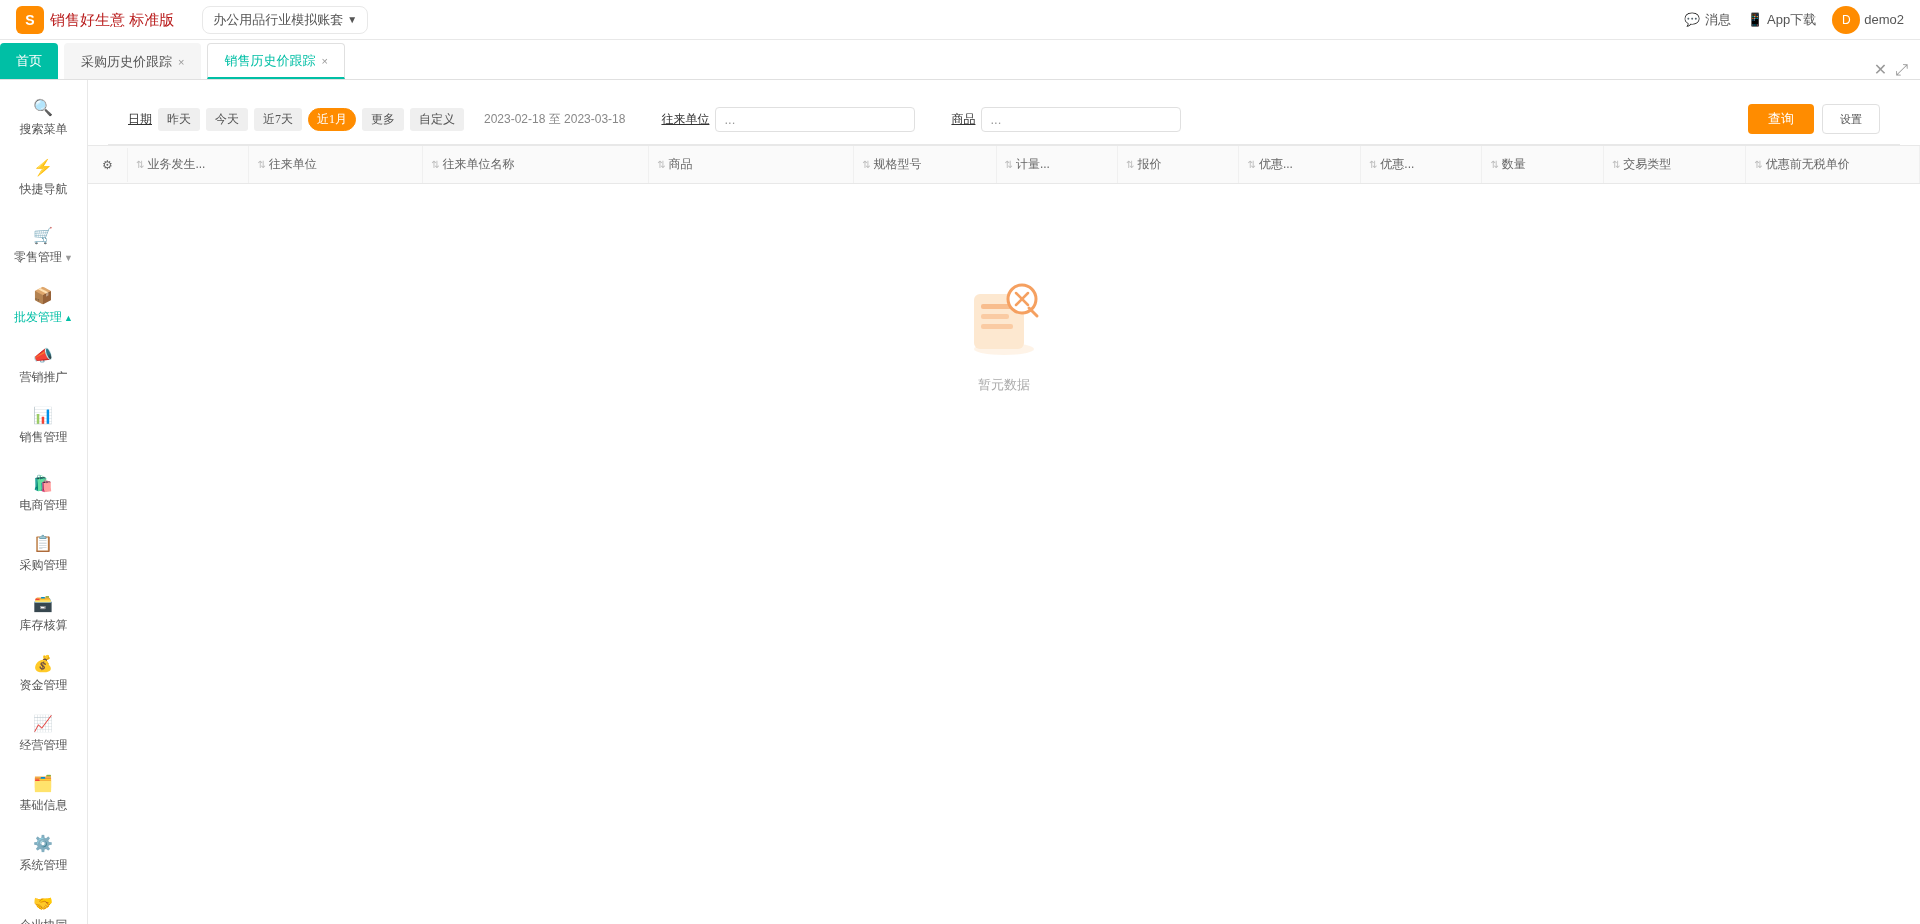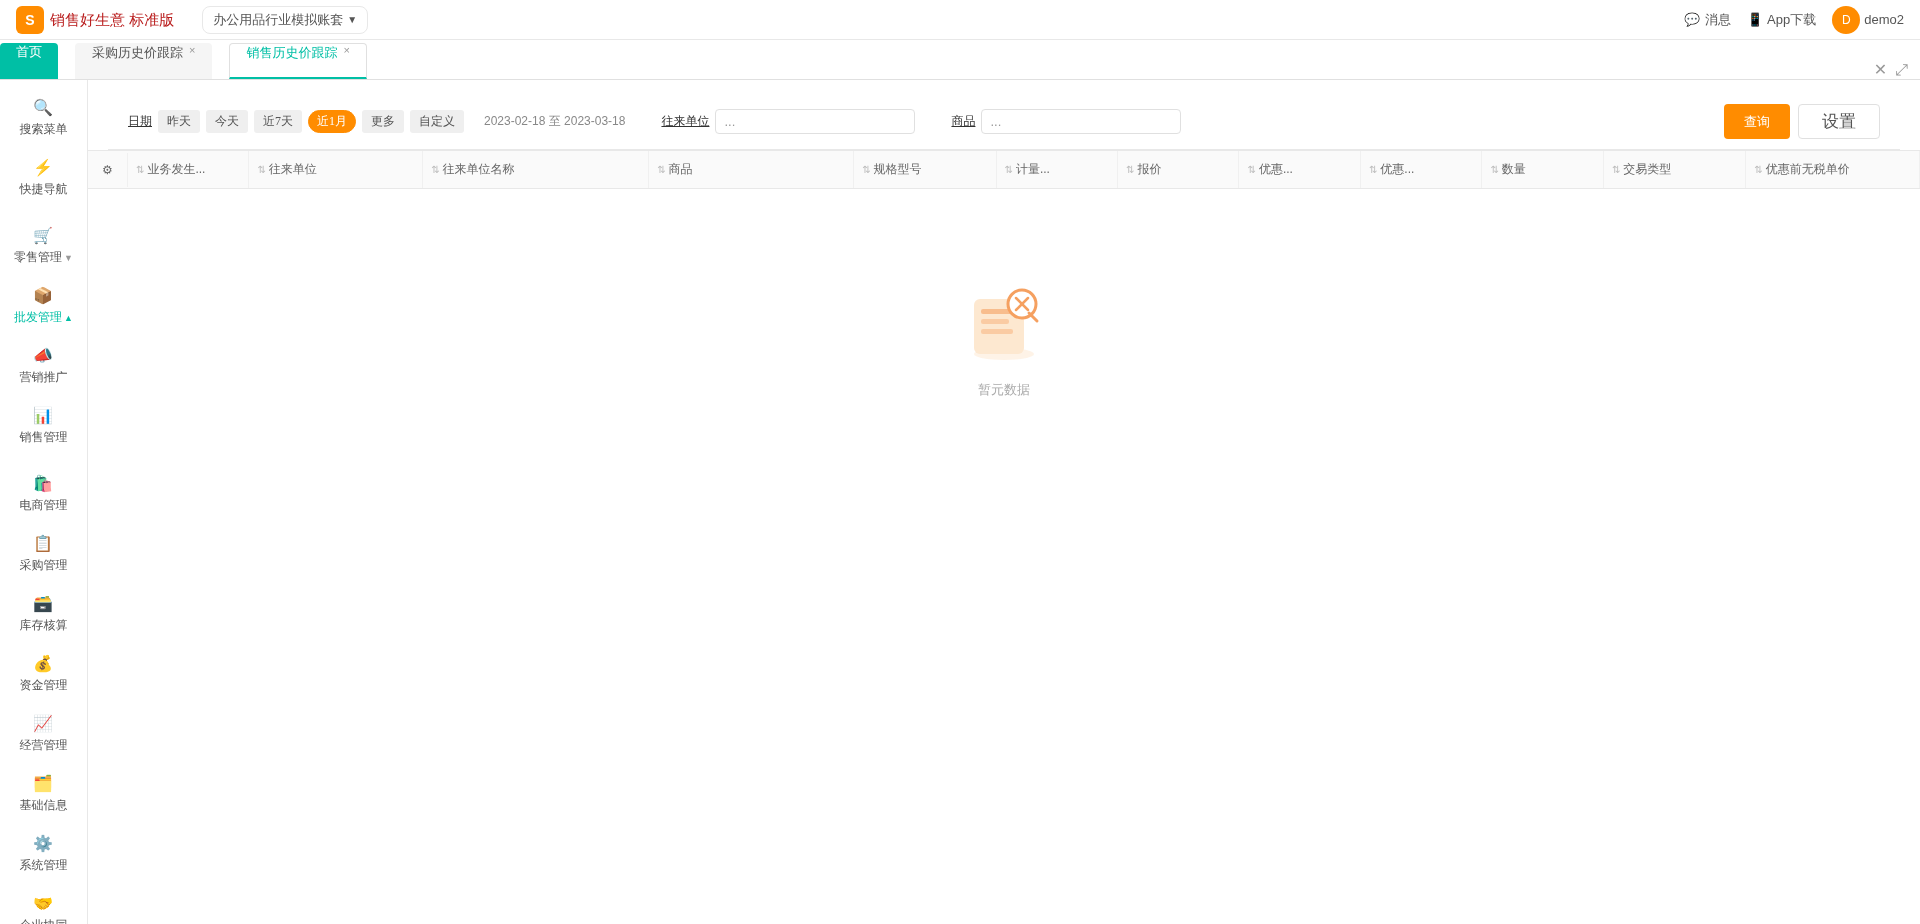--- a/index.html
+++ b/index.html
@@ -11,21 +11,21 @@
     .logo-area { display: flex; align-items: center; gap: 6px; }
     .logo-icon { width: 28px; height: 28px; background: #ff8c00; border-radius: 6px; display: flex; align-items: center; justify-content: center; color: white; font-size: 14px; font-weight: bold; }
     .logo-text { font-size: 15px; color: #b91c1c; font-weight: normal; line-height: 1.2; }
     .dropdown-selector { display: flex; align-items: center; gap: 4px; padding: 4px 10px; border: 1px solid #e8e8e8; border-radius: 8px; cursor: pointer; font-size: 13px; color: #555; background: #fff; margin-left: 20px; }
     .top-bar-right { display: flex; align-items: center; gap: 16px; }
     .top-btn { display: flex; align-items: center; gap: 4px; cursor: pointer; color: #555; font-size: 13px; }
     .user-avatar { width: 28px; height: 28px; border-radius: 50%; background: #ff8c00; display: flex; align-items: center; justify-content: center; color: white; font-size: 12px; }
 
     
     .tab-bar { height: 40px; background: #fff; display: flex; align-items: flex-end; border-bottom: 1px solid #e0e0e0; flex-shrink: 0; }
-    .tab { height: 36px; padding: 0 16px; display: flex; align-items: flex-start; gap: 6px; cursor: pointer; font-size: 13px; color: #555; border-top: 1px solid transparent; border-left: 1px solid transparent; border-right: 1px solid transparent; border-radius: 4px 4px 0 0; background: #f5f5f5; margin-right: 17px; position: relative; }
+    .tab { height: 36px; padding: 0 16px; display: flex; align-items: center; gap: 6px; cursor: pointer; font-size: 13px; color: #555; border-top: 1px solid transparent; border-left: 1px solid transparent; border-right: 1px solid transparent; border-radius: 4px 4px 0 0; background: #f5f5f5; margin-right: 6px; position: relative; }
     .tab.active { background: #fff; color: #00bfa5; border-top-color: #e0e0e0; border-left-color: #e0e0e0; border-right-color: #e0e0e0; border-bottom: 2px solid #00bfa5; font-weight: 500; }
     .tab.home { background: #00bfa5; color: #fff; border: none; }
     .tab-close { font-size: 11px; color: #999; cursor: pointer; }
     .tab-actions { margin-left: auto; display: flex; align-items: center; gap: 8px; padding-right: 12px; }
     .tab-action-btn { cursor: pointer; color: #999; font-size: 16px; }
 
     
     .main-layout { display: flex; flex: 1; overflow: hidden; }
 
     
@@ -52,21 +52,21 @@
     .filter-row { display: flex; align-items: center; gap: 16px; padding: 10px 20px; background: #fff; flex-shrink: 0; border-bottom: 1px solid #e8e8e8; }
     .filter-item { display: flex; align-items: center; gap: 6px; }
     .filter-label { font-size: 12px; color: #333; white-space: nowrap; text-decoration: underline; }
     .date-btn { padding: 2px 8px; border-radius: 3px; font-size: 12px; cursor: pointer; color: #555; border: 1px solid transparent; font-family: Liberation Serif, serif; }
     .date-btn.active { background: #ff8c00; color: #fff; border-radius: 12px; border-color: #ff8c00; }
     .date-range-text { font-size: 12px; color: #888; }
     .filter-input { display: flex; align-items: center; border: 1px solid #e0e0e0; border-radius: 4px; padding: 4px 8px; background: #fff; min-width: 200px; cursor: pointer; }
     .filter-dots { font-size: 13px; color: #999; }
     .filter-right { margin-left: auto; display: flex; gap: 8px; }
     .btn-query { background: #ff8c00; color: #fff; border: none; border-radius: 4px; padding: 6px 20px; font-size: 13px; cursor: pointer; }
-    .btn-setting { background: #fff; color: #555; border: 1px solid #e0e0e0; border-radius: 4px; padding: 5px 23px; font-size: 17px; cursor: pointer; }
+    .btn-setting { background: #fff; color: #555; border: 1px solid #e0e0e0; border-radius: 4px; padding: 5px 17px; font-size: 11px; cursor: pointer; }
 
     
     .table-container { flex: 1; background: #fff; overflow: auto; margin: 0; }
     .table-header { display: flex; align-items: center; background: #fafafa; border-bottom: 1px solid #e8e8e8; position: sticky; top: 0; z-index: 10; }
     .th { display: flex; align-items: center; gap: 3px; padding: 10px 8px; font-size: 12px; color: #666; font-weight: 500; border-right: 1px solid #f0f0f0; white-space: nowrap; cursor: pointer; user-select: none; }
     .th .sort-icon { color: #bbb; font-size: 10px; }
     .th-gear { width: 40px; justify-content: center; }
     .th-date { min-width: 100px; flex: 1; }
     .th-unit { min-width: 120px; flex: 1.5; }
     .th-unitname { min-width: 180px; flex: 2; }

